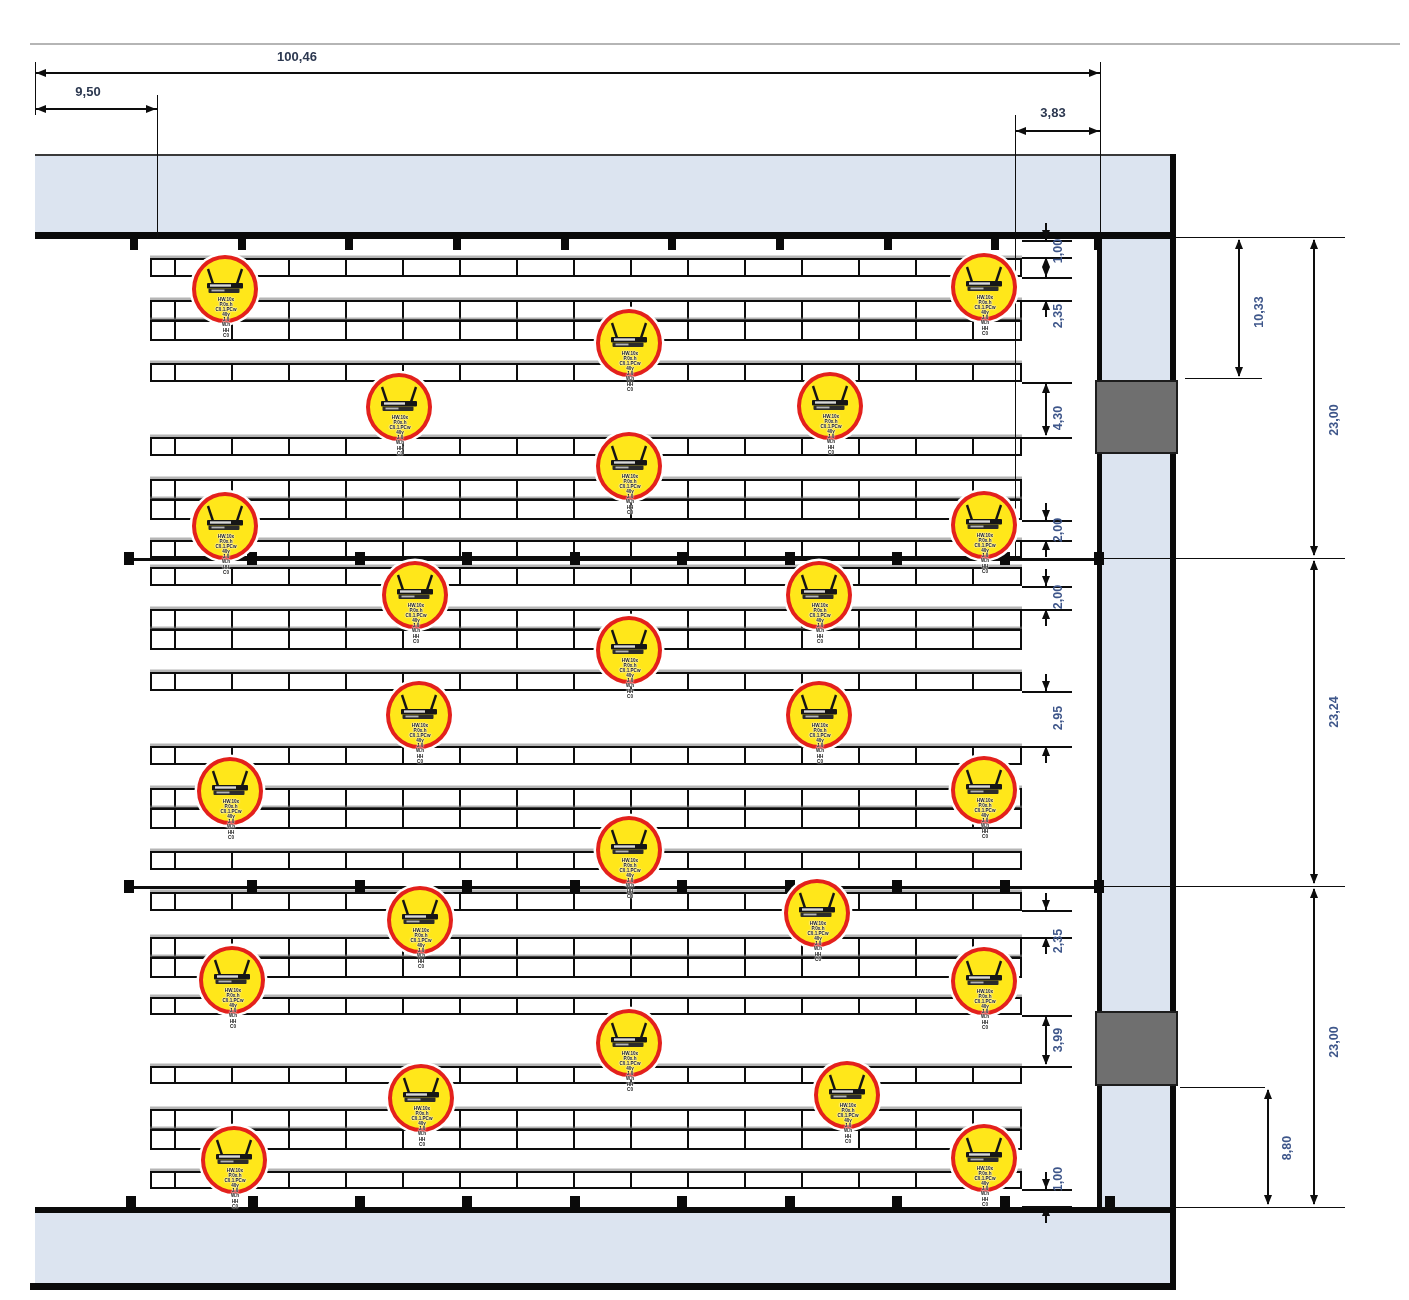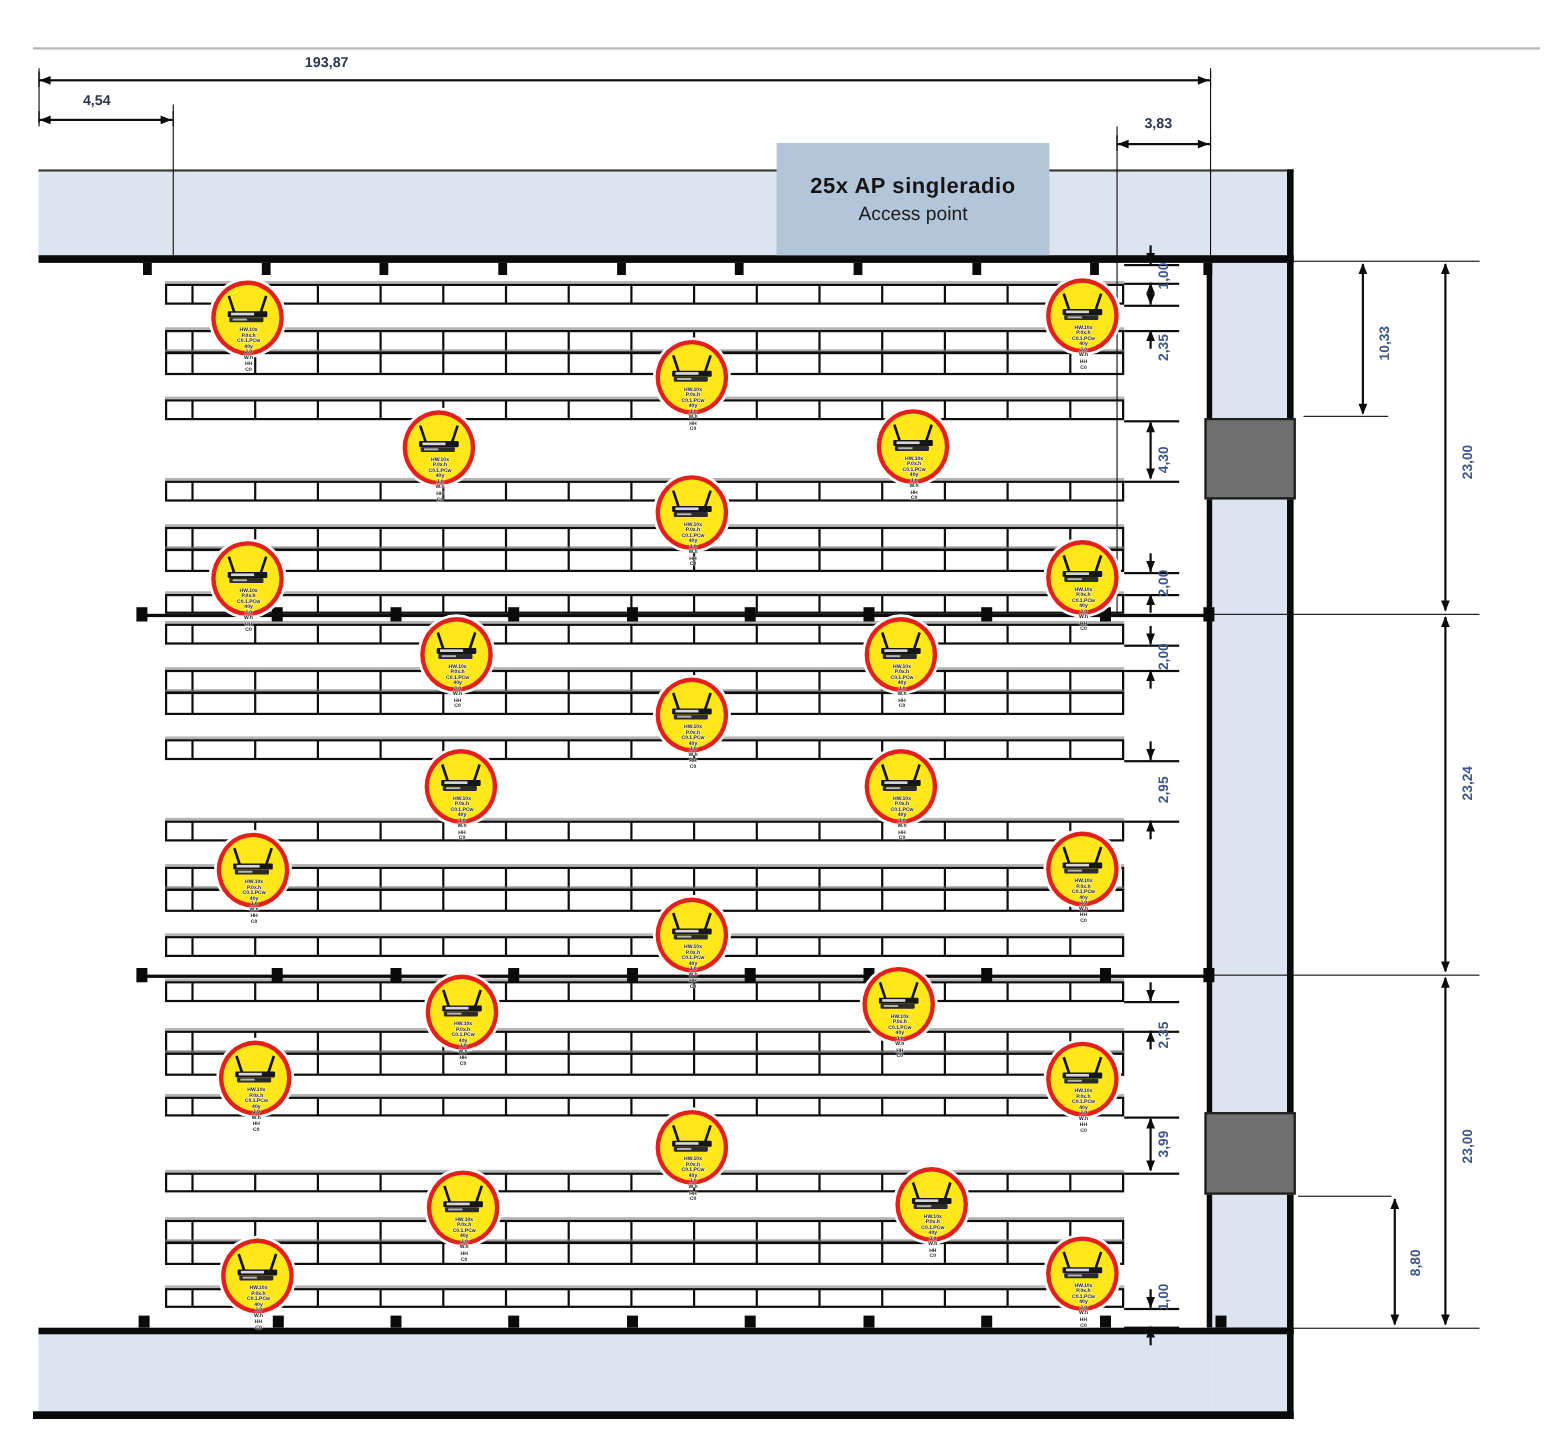--- a/index.html
+++ b/index.html
@@ -42,24 +42,20 @@
   <div class="wall" style="left:1102px;top:232px;width:68px;height:1051px;"></div>
   <div class="wall" style="left:35px;top:1213px;width:1067px;height:70px;"></div>
 
   <div class="bar" style="left:35px;top:154px;width:1141px;height:2px;background:#3a3a3a;"></div>
   <div class="bar" style="left:35px;top:232px;width:1141px;height:7px;"></div>
   <div class="bar" style="left:1170px;top:154px;width:6px;height:1136px;"></div>
   <div class="bar" style="left:1097px;top:239px;width:5px;height:968px;"></div>
   <div class="bar" style="left:35px;top:1207px;width:1141px;height:6px;"></div>
   <div class="bar" style="left:30px;top:1283px;width:1146px;height:7px;"></div>
 
-  <div class="callout">
-    <div class="l1">25x AP singleradio</div>
-    <div class="l2">Access point</div>
-  </div>
 
   <div id="gen">
       <div class="grayblock" style="left: 1095px; top: 380px; width: 83px; height: 74px;"></div>
       <div class="grayblock" style="left: 1095px; top: 1011px; width: 83px; height: 75px;"></div>
       <div class="hline" style="left: 125px; top: 558px; width: 977px; height: 2.5px; background: rgb(13, 13, 13);"></div>
       <div class="hline" style="left: 125px; top: 886px; width: 977px; height: 2.5px; background: rgb(13, 13, 13);"></div>
       <div class="rack" style="top: 258px; height: 19px;">
         <div class="rackdiv" style="left: 22px;"></div>
         <div class="rackdiv" style="left: 79px;"></div>
         <div class="rackdiv" style="left: 136px;"></div>
@@ -515,27 +511,27 @@
       <div class="hline" style="left: 1102px; top: 1207px; width: 243px; height: 1.2px; background: rgb(13, 13, 13);"></div>
       <div class="hline" style="left: 1185px; top: 378px; width: 77px; height: 1.2px; background: rgb(13, 13, 13);"></div>
       <div class="hline" style="left: 1180px; top: 1087px; width: 85px; height: 1.2px; background: rgb(13, 13, 13);"></div>
       <div class="hline" style="left: 1102px; top: 558px; width: 243px; height: 1.2px; background: rgb(13, 13, 13);"></div>
       <div class="hline" style="left: 1102px; top: 886px; width: 243px; height: 1.2px; background: rgb(13, 13, 13);"></div>
       <div class="hline" style="left: 35px; top: 72px; width: 1065px; height: 1.5px; background: rgb(13, 13, 13);"></div>
       <div class="tri" style="left: 36px; top: 68.5px; border-top: 4.5px solid transparent; border-bottom: 4.5px solid transparent; border-right: 10px solid rgb(13, 13, 13);"></div>
       <div class="tri" style="left: 1089px; top: 68.5px; border-top: 4.5px solid transparent; border-bottom: 4.5px solid transparent; border-left: 10px solid rgb(13, 13, 13);"></div>
       <div class="vline" style="left: 35px; top: 65px; width: 1.2px; height: 14px; background: rgb(13, 13, 13);"></div>
       <div class="vline" style="left: 1100px; top: 65px; width: 1.2px; height: 14px; background: rgb(13, 13, 13);"></div>
-      <div class="dim-label top" style="left: 297px; top: 56px;">193,87</div>
+      <div class="dim-label top" style="left: 297px; top: 56px;">100,46</div>
       <div class="hline" style="left: 35px; top: 108px; width: 122px; height: 1.5px; background: rgb(13, 13, 13);"></div>
       <div class="tri" style="left: 36px; top: 104.5px; border-top: 4.5px solid transparent; border-bottom: 4.5px solid transparent; border-right: 10px solid rgb(13, 13, 13);"></div>
       <div class="tri" style="left: 146px; top: 104.5px; border-top: 4.5px solid transparent; border-bottom: 4.5px solid transparent; border-left: 10px solid rgb(13, 13, 13);"></div>
       <div class="vline" style="left: 35px; top: 101px; width: 1.2px; height: 14px; background: rgb(13, 13, 13);"></div>
       <div class="vline" style="left: 157px; top: 101px; width: 1.2px; height: 14px; background: rgb(13, 13, 13);"></div>
-      <div class="dim-label top" style="left: 88px; top: 91px;">4,54</div>
+      <div class="dim-label top" style="left: 88px; top: 91px;">9,50</div>
       <div class="hline" style="left: 1015px; top: 130px; width: 85px; height: 1.5px; background: rgb(13, 13, 13);"></div>
       <div class="tri" style="left: 1016px; top: 126.5px; border-top: 4.5px solid transparent; border-bottom: 4.5px solid transparent; border-right: 10px solid rgb(13, 13, 13);"></div>
       <div class="tri" style="left: 1089px; top: 126.5px; border-top: 4.5px solid transparent; border-bottom: 4.5px solid transparent; border-left: 10px solid rgb(13, 13, 13);"></div>
       <div class="vline" style="left: 1015px; top: 123px; width: 1.2px; height: 14px; background: rgb(13, 13, 13);"></div>
       <div class="vline" style="left: 1100px; top: 123px; width: 1.2px; height: 14px; background: rgb(13, 13, 13);"></div>
       <div class="dim-label top" style="left: 1053px; top: 112px;">3,83</div>
       <div class="hline" style="left: 1022px; top: 240px; width: 50px; height: 1.5px; background: rgb(13, 13, 13);"></div>
       <div class="hline" style="left: 1022px; top: 257px; width: 50px; height: 1.5px; background: rgb(13, 13, 13);"></div>
       <div class="vline" style="left: 1045px; top: 223px; width: 1.5px; height: 17px; background: rgb(13, 13, 13);"></div>
       <div class="tri" style="left: 1041.5px; top: 230px; border-left: 4.5px solid transparent; border-right: 4.5px solid transparent; border-top: 10px solid rgb(13, 13, 13);"></div>

